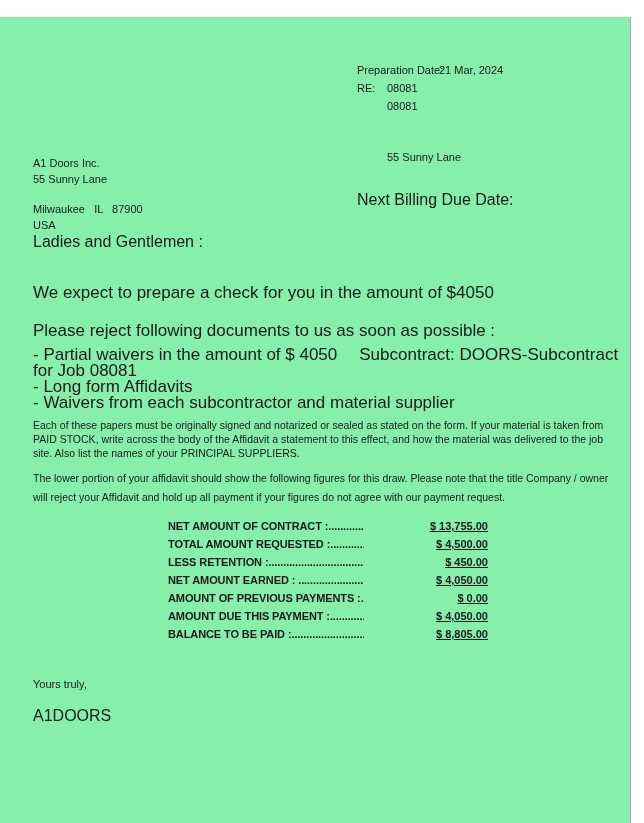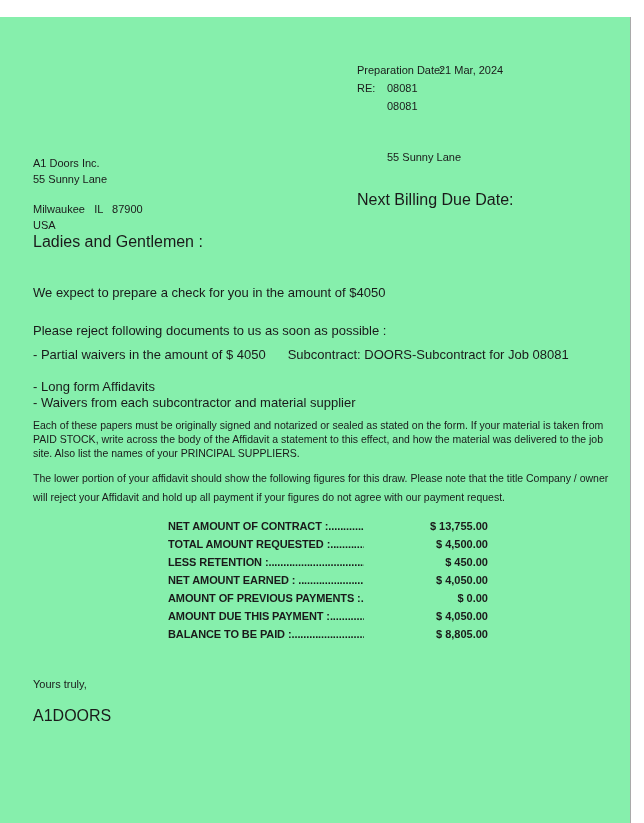--- a/index.html
+++ b/index.html
@@ -62,21 +62,21 @@
     font-size: 11px;
   }
   #right-next-billing {
     left: 357px; top: 174px;
     font-size: 16px;
   }
 
   
   .para {
     left: 33px;
-    font-size: 13px;
+    font-size: 17px;
     line-height: 16px;
   }
   #p-check { top: 268px; }
   #p-furnish { top: 306px; }
   #p-item1 { top: 330px; }
   #p-item2 { top: 354px; margin-top: 8px; }
   #p-item3 { top: 378px; }
   #p-notary { top: 401px; width: 578px; line-height: 14px; font-size: 10.5px; }
   #p-lower  { top: 452px; width: 578px; line-height: 19px; font-size: 10.5px; }
 
@@ -97,20 +97,21 @@
   .fig-label {
     flex: 0 0 196px;
     white-space: nowrap;
     overflow: hidden;
     letter-spacing: -0.1px;
   }
   .fig-value {
     flex: 1 1 auto;
     text-align: right;
     white-space: nowrap;
+    text-decoration: underline;
   }
 
   
   #closing-yours { left: 33px; top: 661px; font-size: 11px; }
   #closing-name  { left: 33px; top: 690px; font-size: 16px; }
 </style>
 </head>
 <body>
 
 <div id="page">

